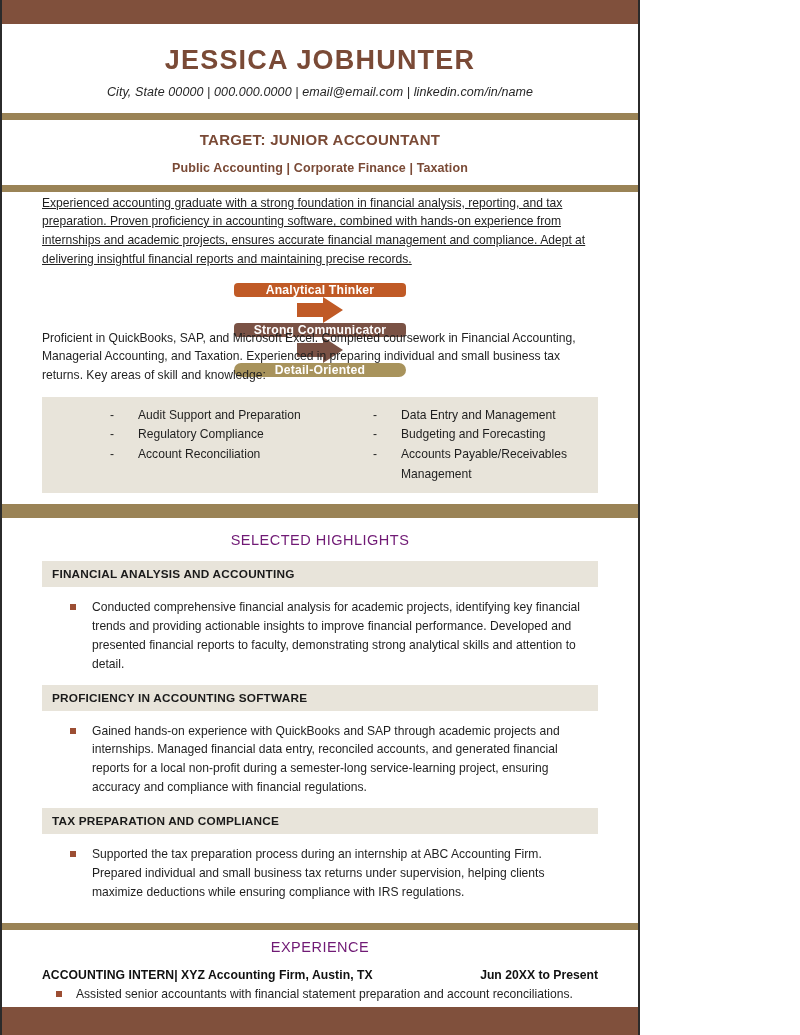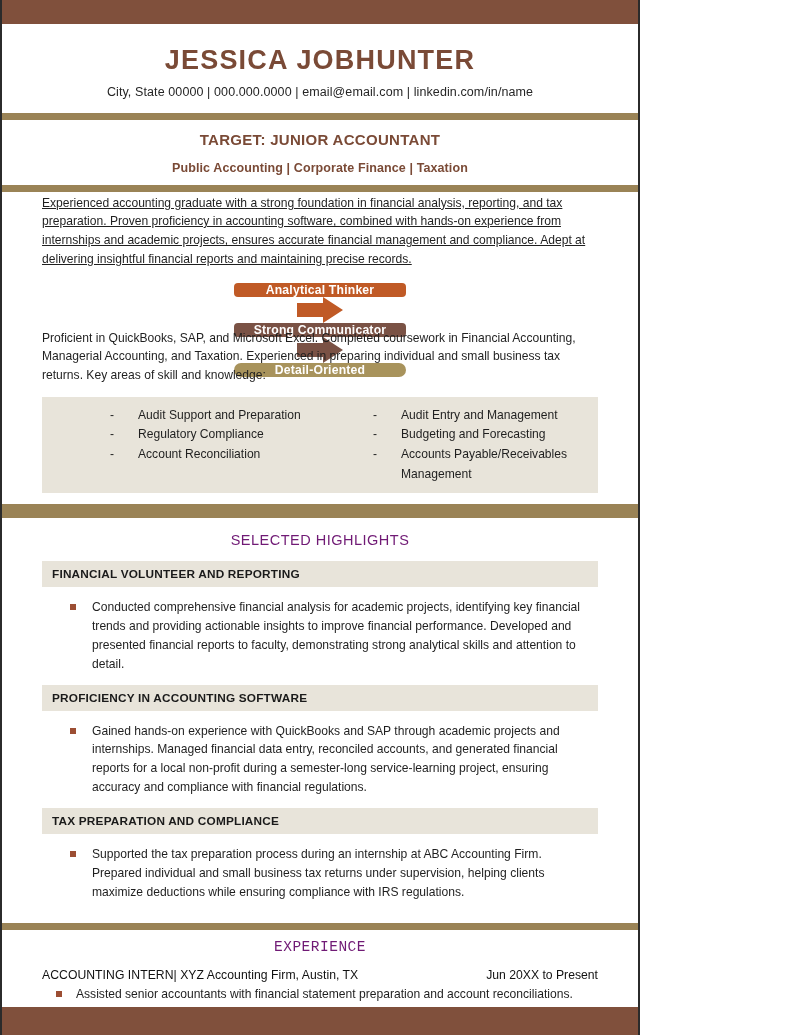--- a/index.html
+++ b/index.html
@@ -52,20 +52,21 @@
     font-weight: bold;
     letter-spacing: 1.2px;
     color: #7A4A36;
     line-height: 1.1;
   }
   .contact {
     margin-top: 9px;
     font-size: 12.5px;
     color: #262626;
     letter-spacing: 0.1px;
+    font-style: italic;
   }
 
   
   .target-block {
     text-align: center;
     padding: 11px 0 10px 0;
   }
   .target-title {
     font-size: 15px;
     font-weight: bold;
@@ -209,21 +210,21 @@
     padding-right: 14px;
   }
 
   
   .exp-entry { margin: 0 40px; }
   .exp-head {
     display: flex;
     justify-content: space-between;
     align-items: baseline;
     font-size: 12.2px;
-    font-weight: normal;
+    font-weight: bold;
     color: #111111;
     padding-top: 9px;
   }
   .exp-role { letter-spacing: 0.05px; }
   .exp-date { white-space: nowrap; padding-left: 14px; }
   .exp-body {
     display: flex;
     padding-top: 3px;
   }
   .exp-body .sq-bullet { margin-left: 14px; margin-right: 14px; }
@@ -290,62 +291,62 @@
           <span>Regulatory Compliance</span>
         </div>
         <div class="skill-item">
           <span class="skill-dash">-</span>
           <span>Account Reconciliation</span>
         </div>
       </div>
       <div class="skills-col right">
         <div class="skill-item">
           <span class="skill-dash">-</span>
-          <span>Audit Entry and Management</span>
+          <span>Data Entry and Management</span>
         </div>
         <div class="skill-item">
           <span class="skill-dash">-</span>
           <span>Budgeting and Forecasting</span>
         </div>
         <div class="skill-item">
           <span class="skill-dash">-</span>
           <span>Accounts Payable/Receivables Management</span>
         </div>
       </div>
     </div>
   </div>
 
   <div class="rule-gold" style="margin-top:11px;"></div>
 
 
   <div class="rule-gold"></div>
 
   <div class="sec-title">SELECTED HIGHLIGHTS</div>
 
-  <div class="hl-bar">FINANCIAL VOLUNTEER AND REPORTING</div>
+  <div class="hl-bar">FINANCIAL ANALYSIS AND ACCOUNTING</div>
   <div class="hl-body">
     <span class="sq-bullet"></span>
     <span class="hl-text">Conducted comprehensive financial analysis for academic projects, identifying key financial trends and providing actionable insights to improve financial performance. Developed and presented financial reports to faculty, demonstrating strong analytical skills and attention to detail.</span>
   </div>
 
   <div class="hl-bar">PROFICIENCY IN ACCOUNTING SOFTWARE</div>
   <div class="hl-body">
     <span class="sq-bullet"></span>
     <span class="hl-text">Gained hands-on experience with QuickBooks and SAP through academic projects and internships. Managed financial data entry, reconciled accounts, and generated financial reports for a local non-profit during a semester-long service-learning project, ensuring accuracy and compliance with financial regulations.</span>
   </div>
 
   <div class="hl-bar">TAX PREPARATION AND COMPLIANCE</div>
   <div class="hl-body">
     <span class="sq-bullet"></span>
     <span class="hl-text">Supported the tax preparation process during an internship at ABC Accounting Firm. Prepared individual and small business tax returns under supervision, helping clients maximize deductions while ensuring compliance with IRS regulations.</span>
   </div>
 
   <div class="rule-gold" style="margin-top:10px;"></div>
 
-  <div class="sec-title" style="padding:9px 0 4px 0;font-family:Liberation Mono, monospace;">EXPERIENCE</div>
+  <div class="sec-title" style="padding:9px 0 4px 0;">EXPERIENCE</div>
 
   <div class="exp-entry">
     <div class="exp-head">
       <span class="exp-role">ACCOUNTING INTERN| XYZ Accounting Firm, Austin, TX</span>
       <span class="exp-date">Jun 20XX to Present</span>
     </div>
     <div class="exp-body">
       <span class="sq-bullet"></span>
       <span class="exp-text">Assisted senior accountants with financial statement preparation and account reconciliations. Conducted data entry and maintained accurate financial records, contributing to the firm’s overall efficiency and accuracy.</span>
     </div>

